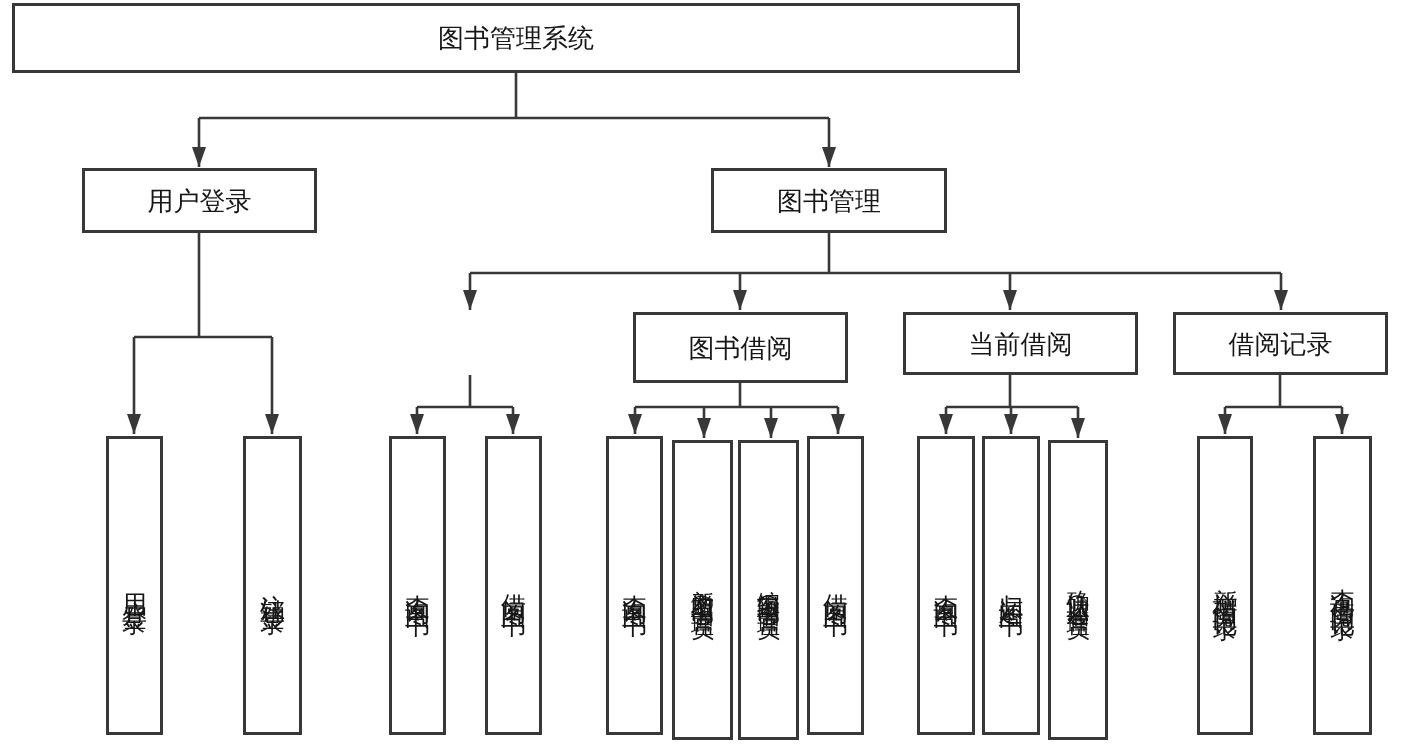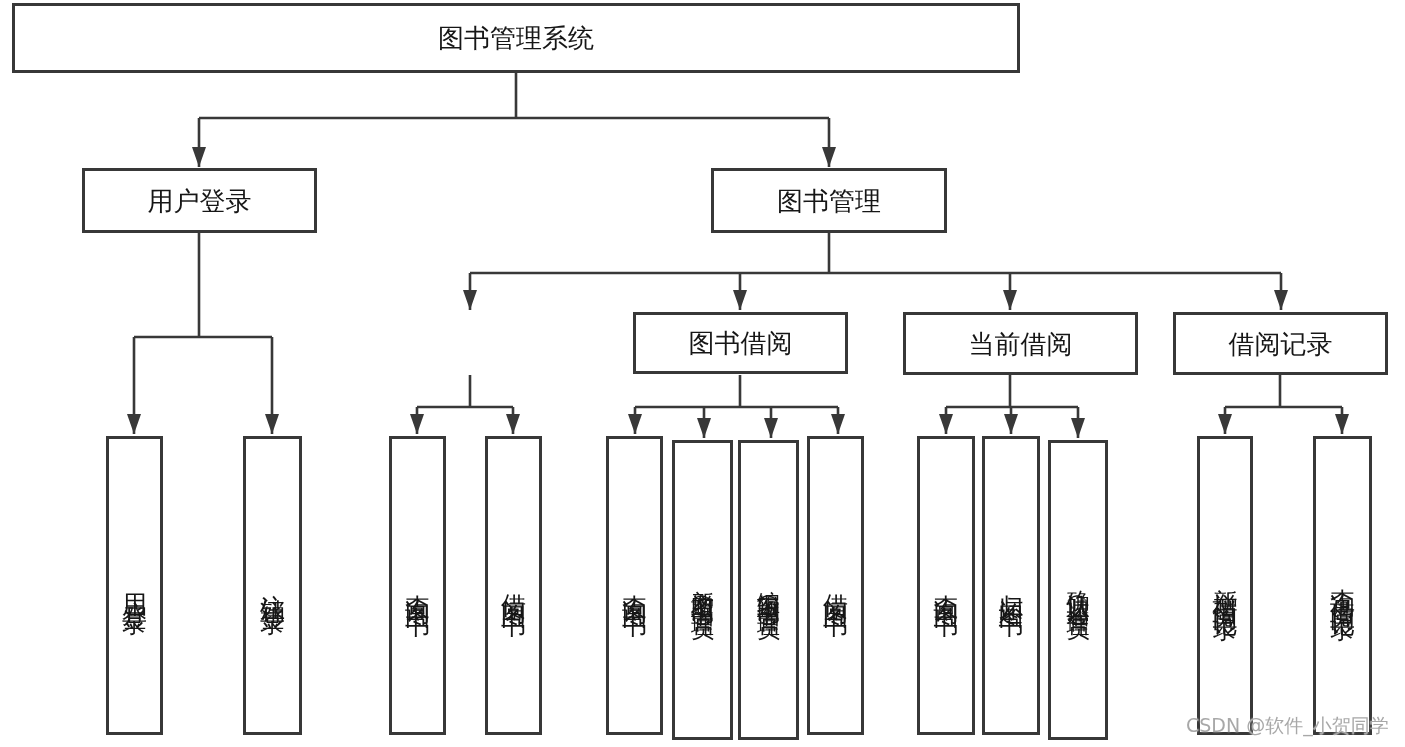--- a/index.html
+++ b/index.html
@@ -51,21 +51,21 @@
     font-size: 25px;
     white-space: normal;
   }
   .leaf.tight { letter-spacing: 4px; font-size: 23px; }
 
   
   #root           { left: 12px;   top: 3px;  width: 1008px; height: 70px; }
   #n-user-login   { left: 82px;   top: 168px; width: 235px;  height: 65px; }
   #n-book-mgmt    { left: 711px;  top: 168px; width: 236px;  height: 65px; }
   #n-new-book     { left: 363px;  top: 312px; width: 215px;  height: 63px; }
-  #n-book-borrow  { left: 633px;  top: 312px; width: 215px;  height: 62px; }
+  #n-book-borrow  { left: 633px;  top: 312px; width: 215px;  height: 71px; }
   #n-cur-borrow   { left: 903px;  top: 312px; width: 235px;  height: 63px; }
   #n-borrow-rec   { left: 1173px; top: 312px; width: 215px;  height: 63px; }
 
   .leaf           { top: 436px; height: 299px; }
   #lf-ul-0 { left: 106px;  width: 57px; }
   #lf-ul-1 { left: 243px;  width: 59px; }
   #lf-nb-0 { left: 389px;  width: 57px; }
   #lf-nb-1 { left: 485px;  width: 57px; }
   #lf-bb-0 { left: 606px;  width: 57px; }
   #lf-bb-1 { left: 672px;  width: 61px; top: 440px; height: 300px; }
@@ -154,14 +154,13 @@
   <div class="node leaf tight" id="lf-bb-2">编辑图书（管理员）</div>
   <div class="node leaf" id="lf-bb-3">借阅图书</div>
 
   <div class="node leaf" id="lf-cb-0">查询图书</div>
   <div class="node leaf" id="lf-cb-1">归还图书</div>
   <div class="node leaf tight" id="lf-cb-2">确认归还（管理员）</div>
 
   <div class="node leaf" id="lf-br-0">新增借阅记录</div>
   <div class="node leaf" id="lf-br-1">查询借阅记录</div>
 
-  <div class="watermark">CSDN @软件_小贺同学</div>
 </div>
 
 </body></html>

